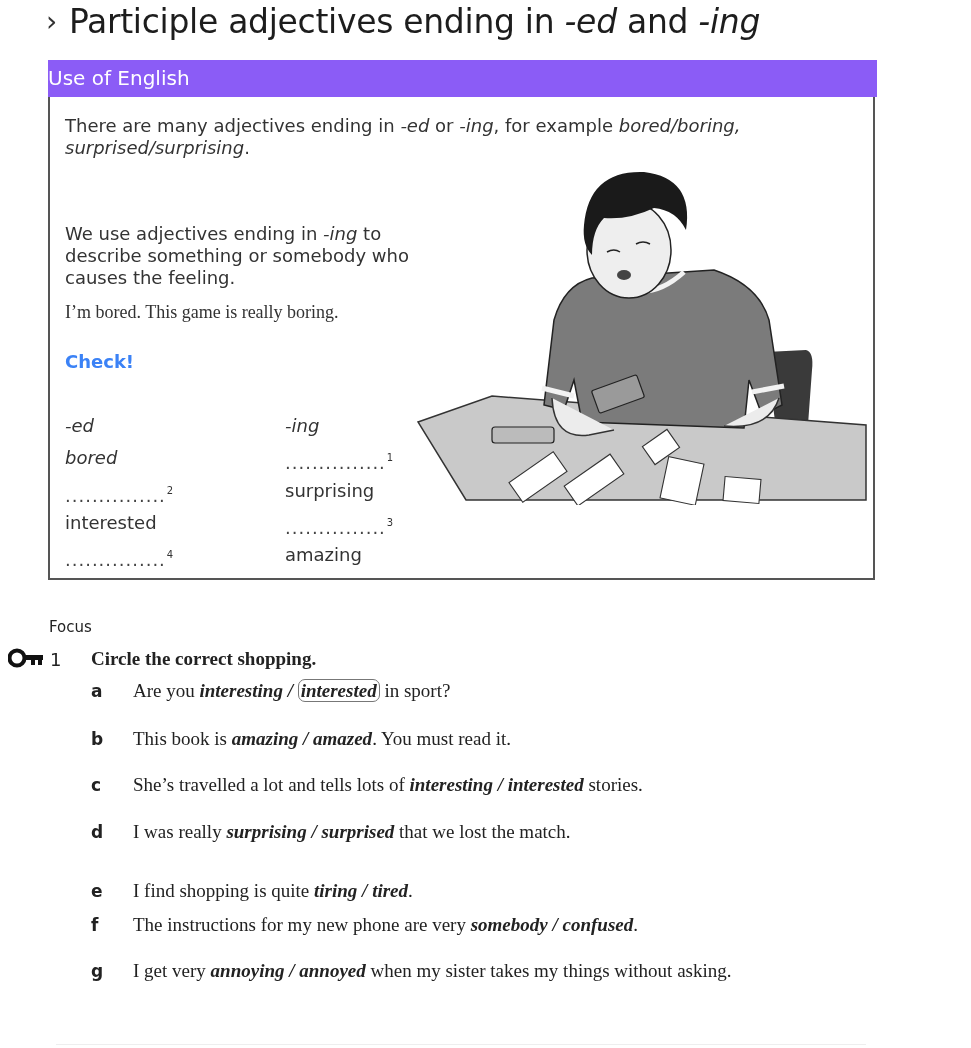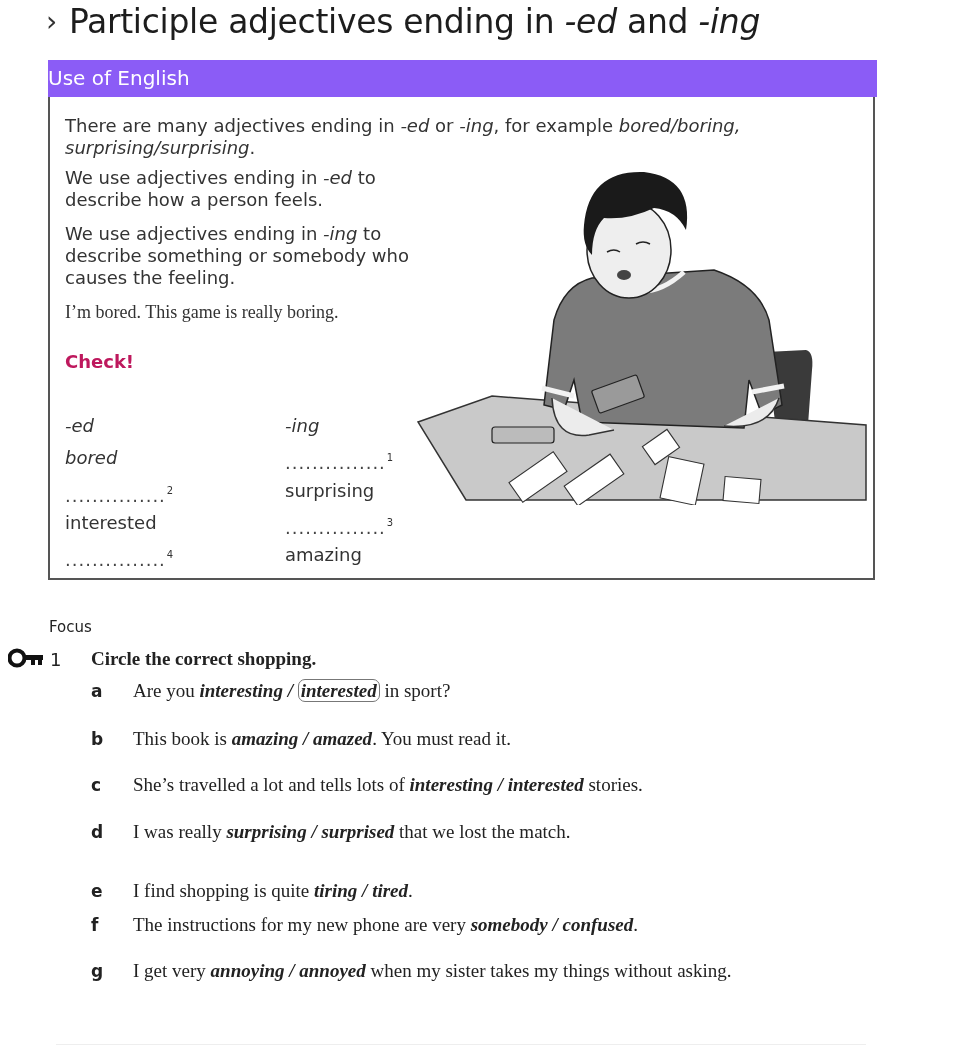--- a/index.html
+++ b/index.html
@@ -8,21 +8,21 @@
   .serif { font-family: "Liberation Serif", "DejaVu Serif", serif; }
 
   .title { position: absolute; left: 46px; top: 2px; font-size: 33px; color: #1d1d1d; letter-spacing: -0.3px; white-space: nowrap; }
   .title .chev { display: inline-block; font-size: 28px; margin-right: 12px; color: #333; transform: translateY(-2px); }
 
   .box { position: absolute; left: 48px; top: 60px; width: 827px; height: 520px; border: 2px solid #555; border-top: none; box-sizing: border-box; }
   .box-header { position: absolute; left: -2px; top: 0; width: 829px; height: 37px; background: #8b5cf6; color: #fff; font-size: 20px; line-height: 37px; box-sizing: border-box; }
 
   .txt { position: absolute; font-size: 18px; line-height: 22px; color: #333; }
   .txt i { font-style: italic; }
-  .b { font-weight: bold; color: #be185d; }
+  .b { font-weight: bold; color: #3b82f6; }
 
   .dots { letter-spacing: 1px; color: #444; }
   sup { font-size: 10px; vertical-align: 8px; margin-left: 1px; }
 
   .illus { position: absolute; left: 414px; top: 160px; width: 456px; height: 345px; }
 
   .focus { position: absolute; left: 49px; top: 618px; font-size: 15px; color: #222; }
   .key { position: absolute; left: 8px; top: 648px; width: 36px; height: 20px; }
   .q-num { position: absolute; left: 50px; top: 649px; font-size: 18px; color: #222; }
   .q-title { position: absolute; left: 91px; top: 648px; font-size: 19px; font-weight: bold; color: #222; }
@@ -39,27 +39,23 @@
 
 <div class="title sans">
   <span class="chev">›</span><span>Participle adjectives ending in </span><i>-ed</i><span> and </span><i>-ing</i>
 </div>
 
 <div class="box sans">
   <div class="box-header">Use of English</div>
 
   <div class="txt" style="left:15px; top:55px; width:720px;">
     <span>There are many adjectives ending in </span><i>-ed</i><span> or </span><i>-ing</i><span>, for example </span><i>bored/boring,</i><br>
-    <i>surprising/surprising</i><span>.</span>
+    <i>surprised/surprising</i><span>.</span>
   </div>
 
-  <div class="txt" style="left:15px; top:107px;">
-    <span>We use adjectives ending in </span><i>-ed</i><span> to</span><br>
-    <span>describe how a person feels.</span>
-  </div>
 
   <div class="txt" style="left:15px; top:163px;">
     <span>We use adjectives ending in </span><i>-ing</i><span> to</span><br>
     <span>describe something or somebody who</span><br>
     <span>causes the feeling.</span>
   </div>
 
   <div class="txt" style="left:15px; top:241px;font-family:Liberation Serif, serif;">I’m bored. This game is really boring.</div>
 
   <div class="txt b" style="left:15px; top:291px;">Check!</div>

